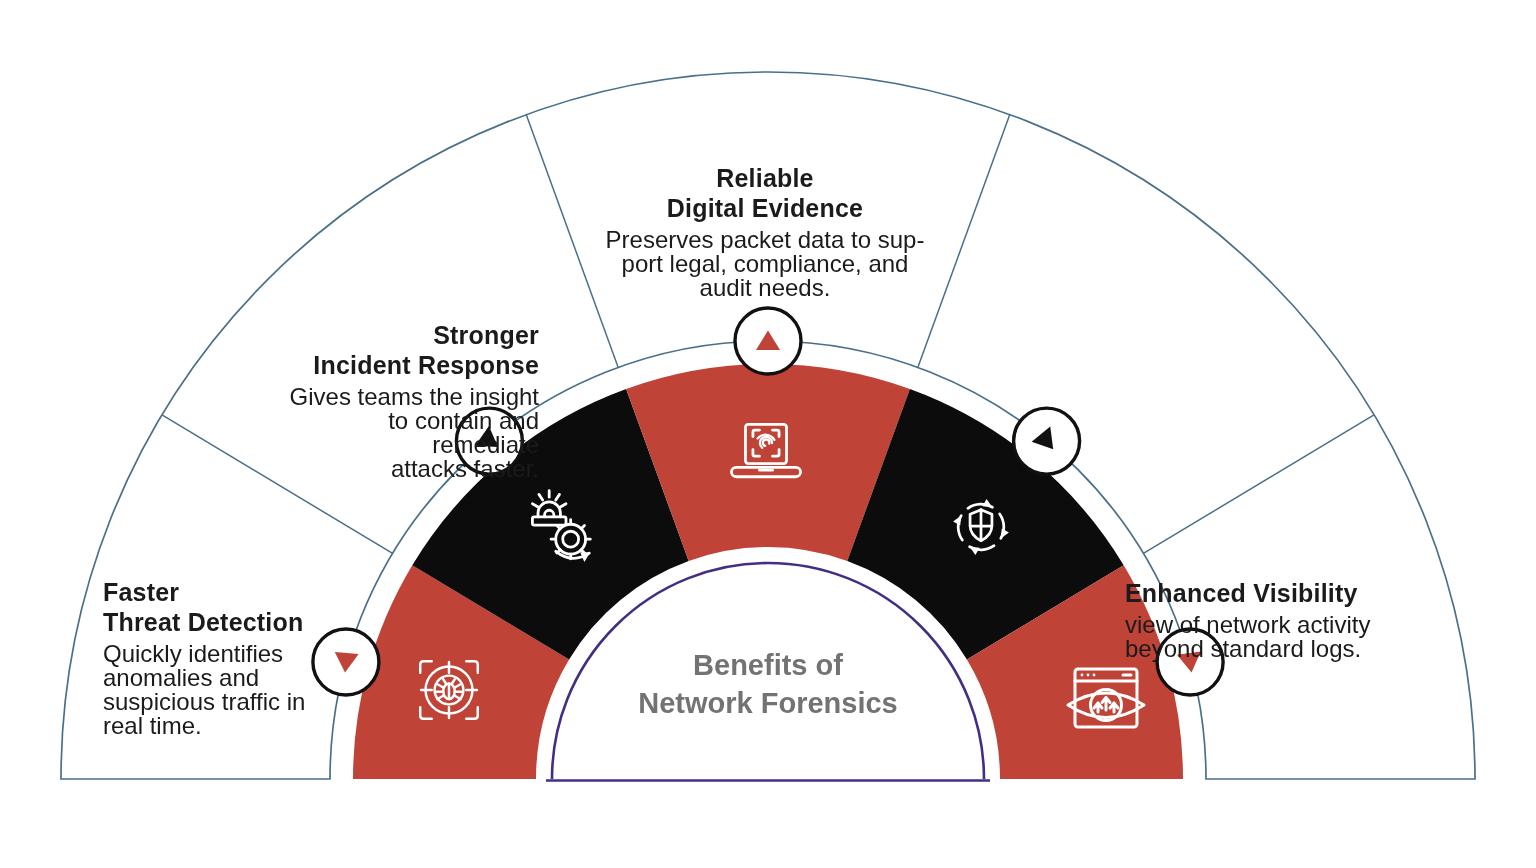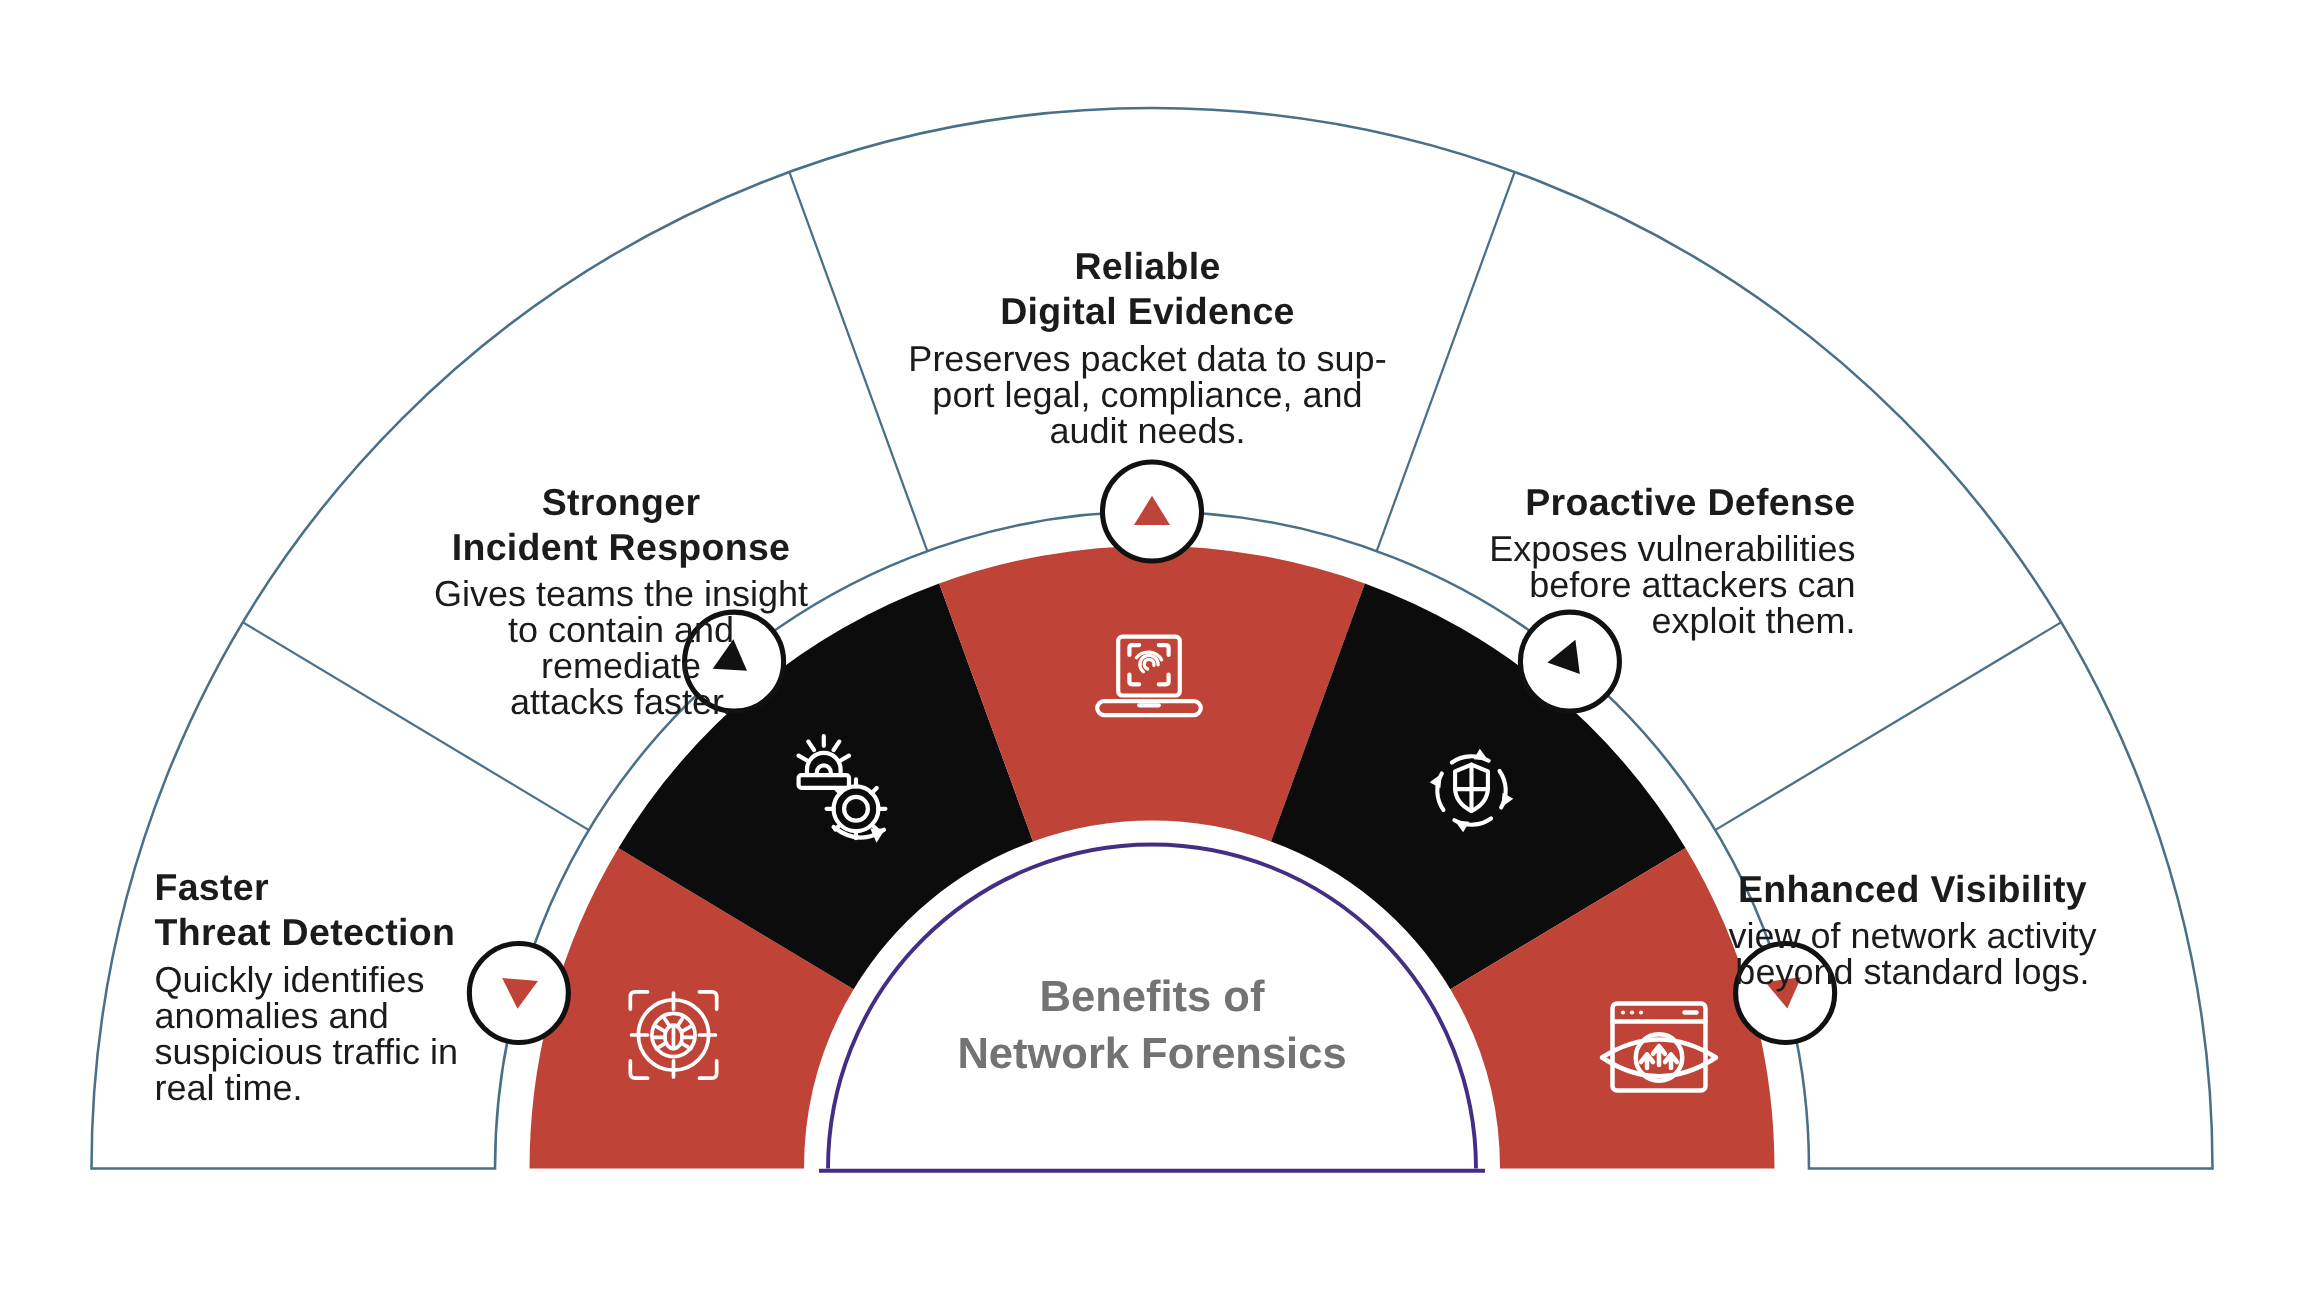--- a/index.html
+++ b/index.html
@@ -4,24 +4,24 @@
 <style>
   html,body{margin:0;padding:0;background:#fff;}
   #stage{position:relative;width:1536px;height:868px;background:#ffffff;overflow:hidden;
          font-family:"Liberation Sans","DejaVu Sans",sans-serif;color:#1b1b1b;}
   #diagram{position:absolute;left:0;top:0;}
   .icon{position:absolute;pointer-events:none;}
   .sec{position:absolute;}
   .sec-title{font-weight:bold;font-size:25px;line-height:30px;letter-spacing:.2px;margin-top:21px;}
   .sec-body{font-size:24px;line-height:24px;margin-top:5px;}
   .s1{left:103px;top:556px;width:240px;text-align:left;}
-  .s2{left:289px;top:299px;width:250px;text-align:center;}
+  .s2{left:289px;top:299px;width:250px;text-align:right;}
   .s3{left:605px;top:142px;width:320px;text-align:center;}
   .s4{right:299px;top:299px;width:270px;text-align:right;}
-  .s5{right:111px;top:557px;width:300px;text-align:center;}
+  .s5{right:111px;top:557px;width:300px;text-align:left;}
   .center-title{position:absolute;left:548px;top:646px;width:440px;text-align:center;
                 font-weight:bold;font-size:29px;line-height:38px;color:#737373;}
 </style>
 </head>
 <body>
 
 <div id="stage">
 
   <svg id="diagram" width="1536" height="868" viewBox="0 0 1536 868">
 
@@ -165,30 +165,20 @@
       <div>Reliable</div>
       <div>Digital Evidence</div>
     </div>
     <div class="sec-body">
       <div>Preserves packet data to sup-</div>
       <div>port legal, compliance, and</div>
       <div>audit needs.</div>
     </div>
   </div>
 
-  <div class="sec s4">
-    <div class="sec-title">
-      <div>Proactive Defense</div>
-    </div>
-    <div class="sec-body">
-      <div>Exposes vulnerabilities</div>
-      <div>before attackers can</div>
-      <div>exploit them.</div>
-    </div>
-  </div>
 
   <div class="sec s5">
     <div class="sec-title">
       <div>Enhanced Visibility</div>
     </div>
     <div class="sec-body">
       <div>view of network activity</div>
       <div>beyond standard logs.</div>
     </div>
   </div>

